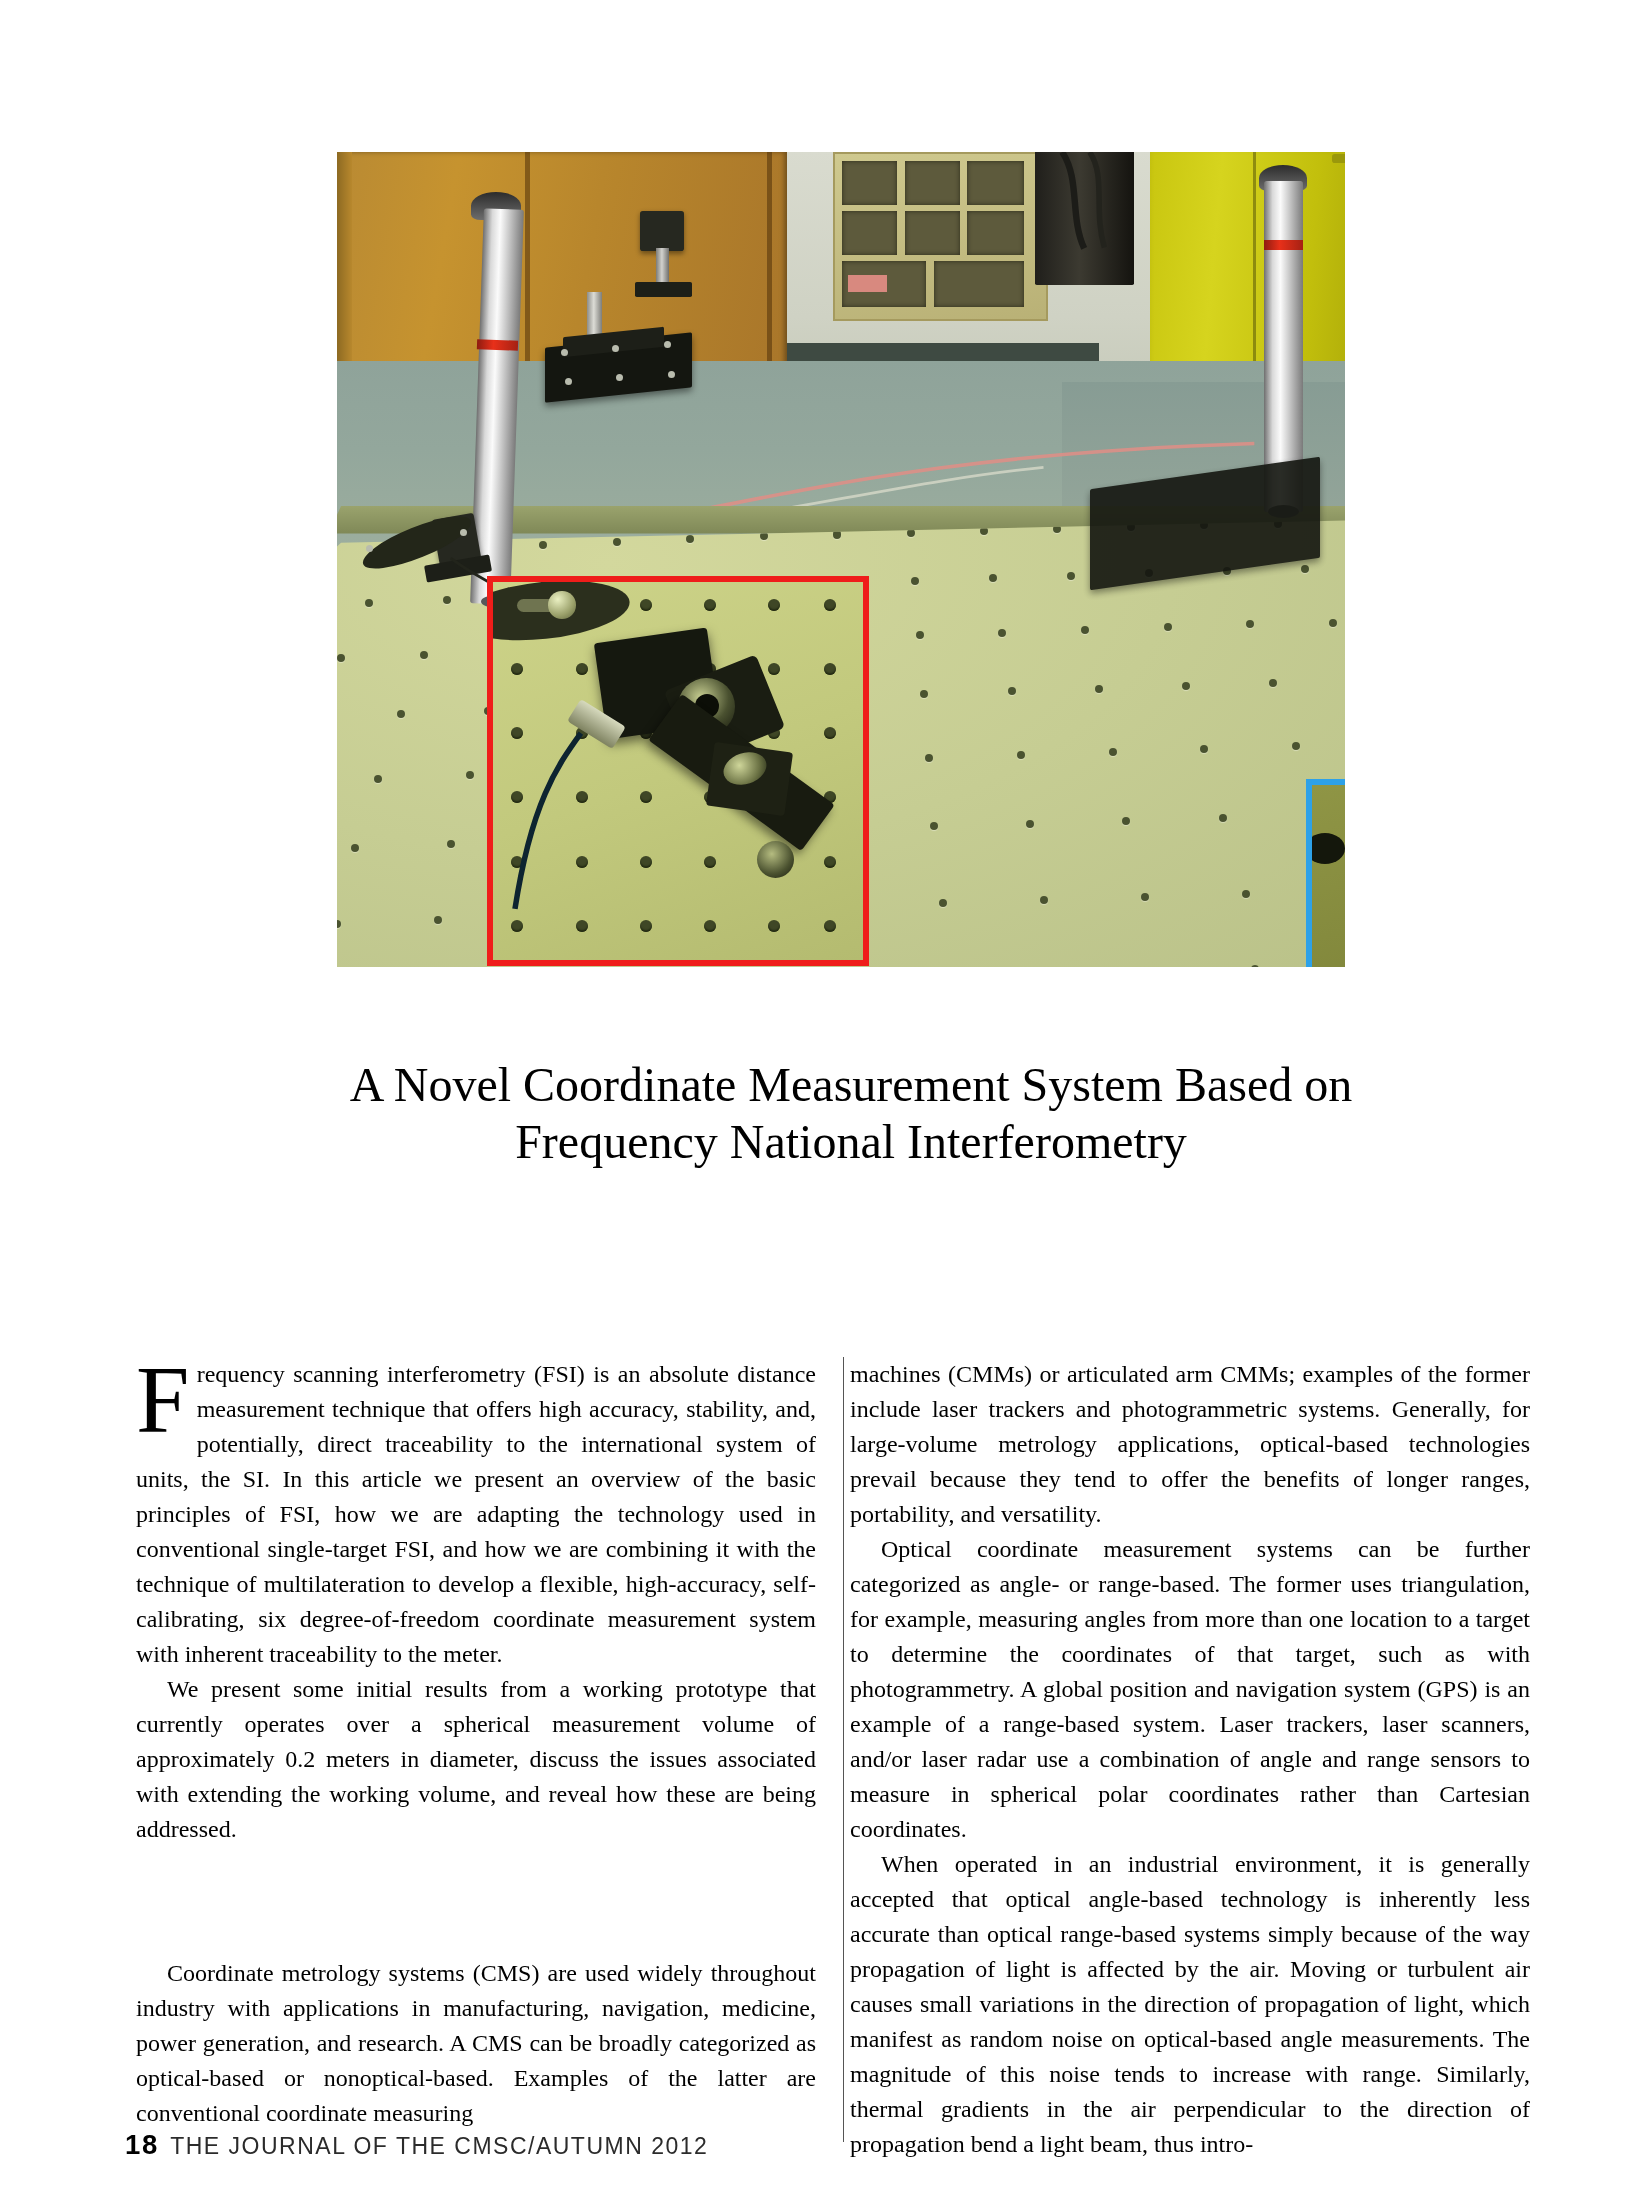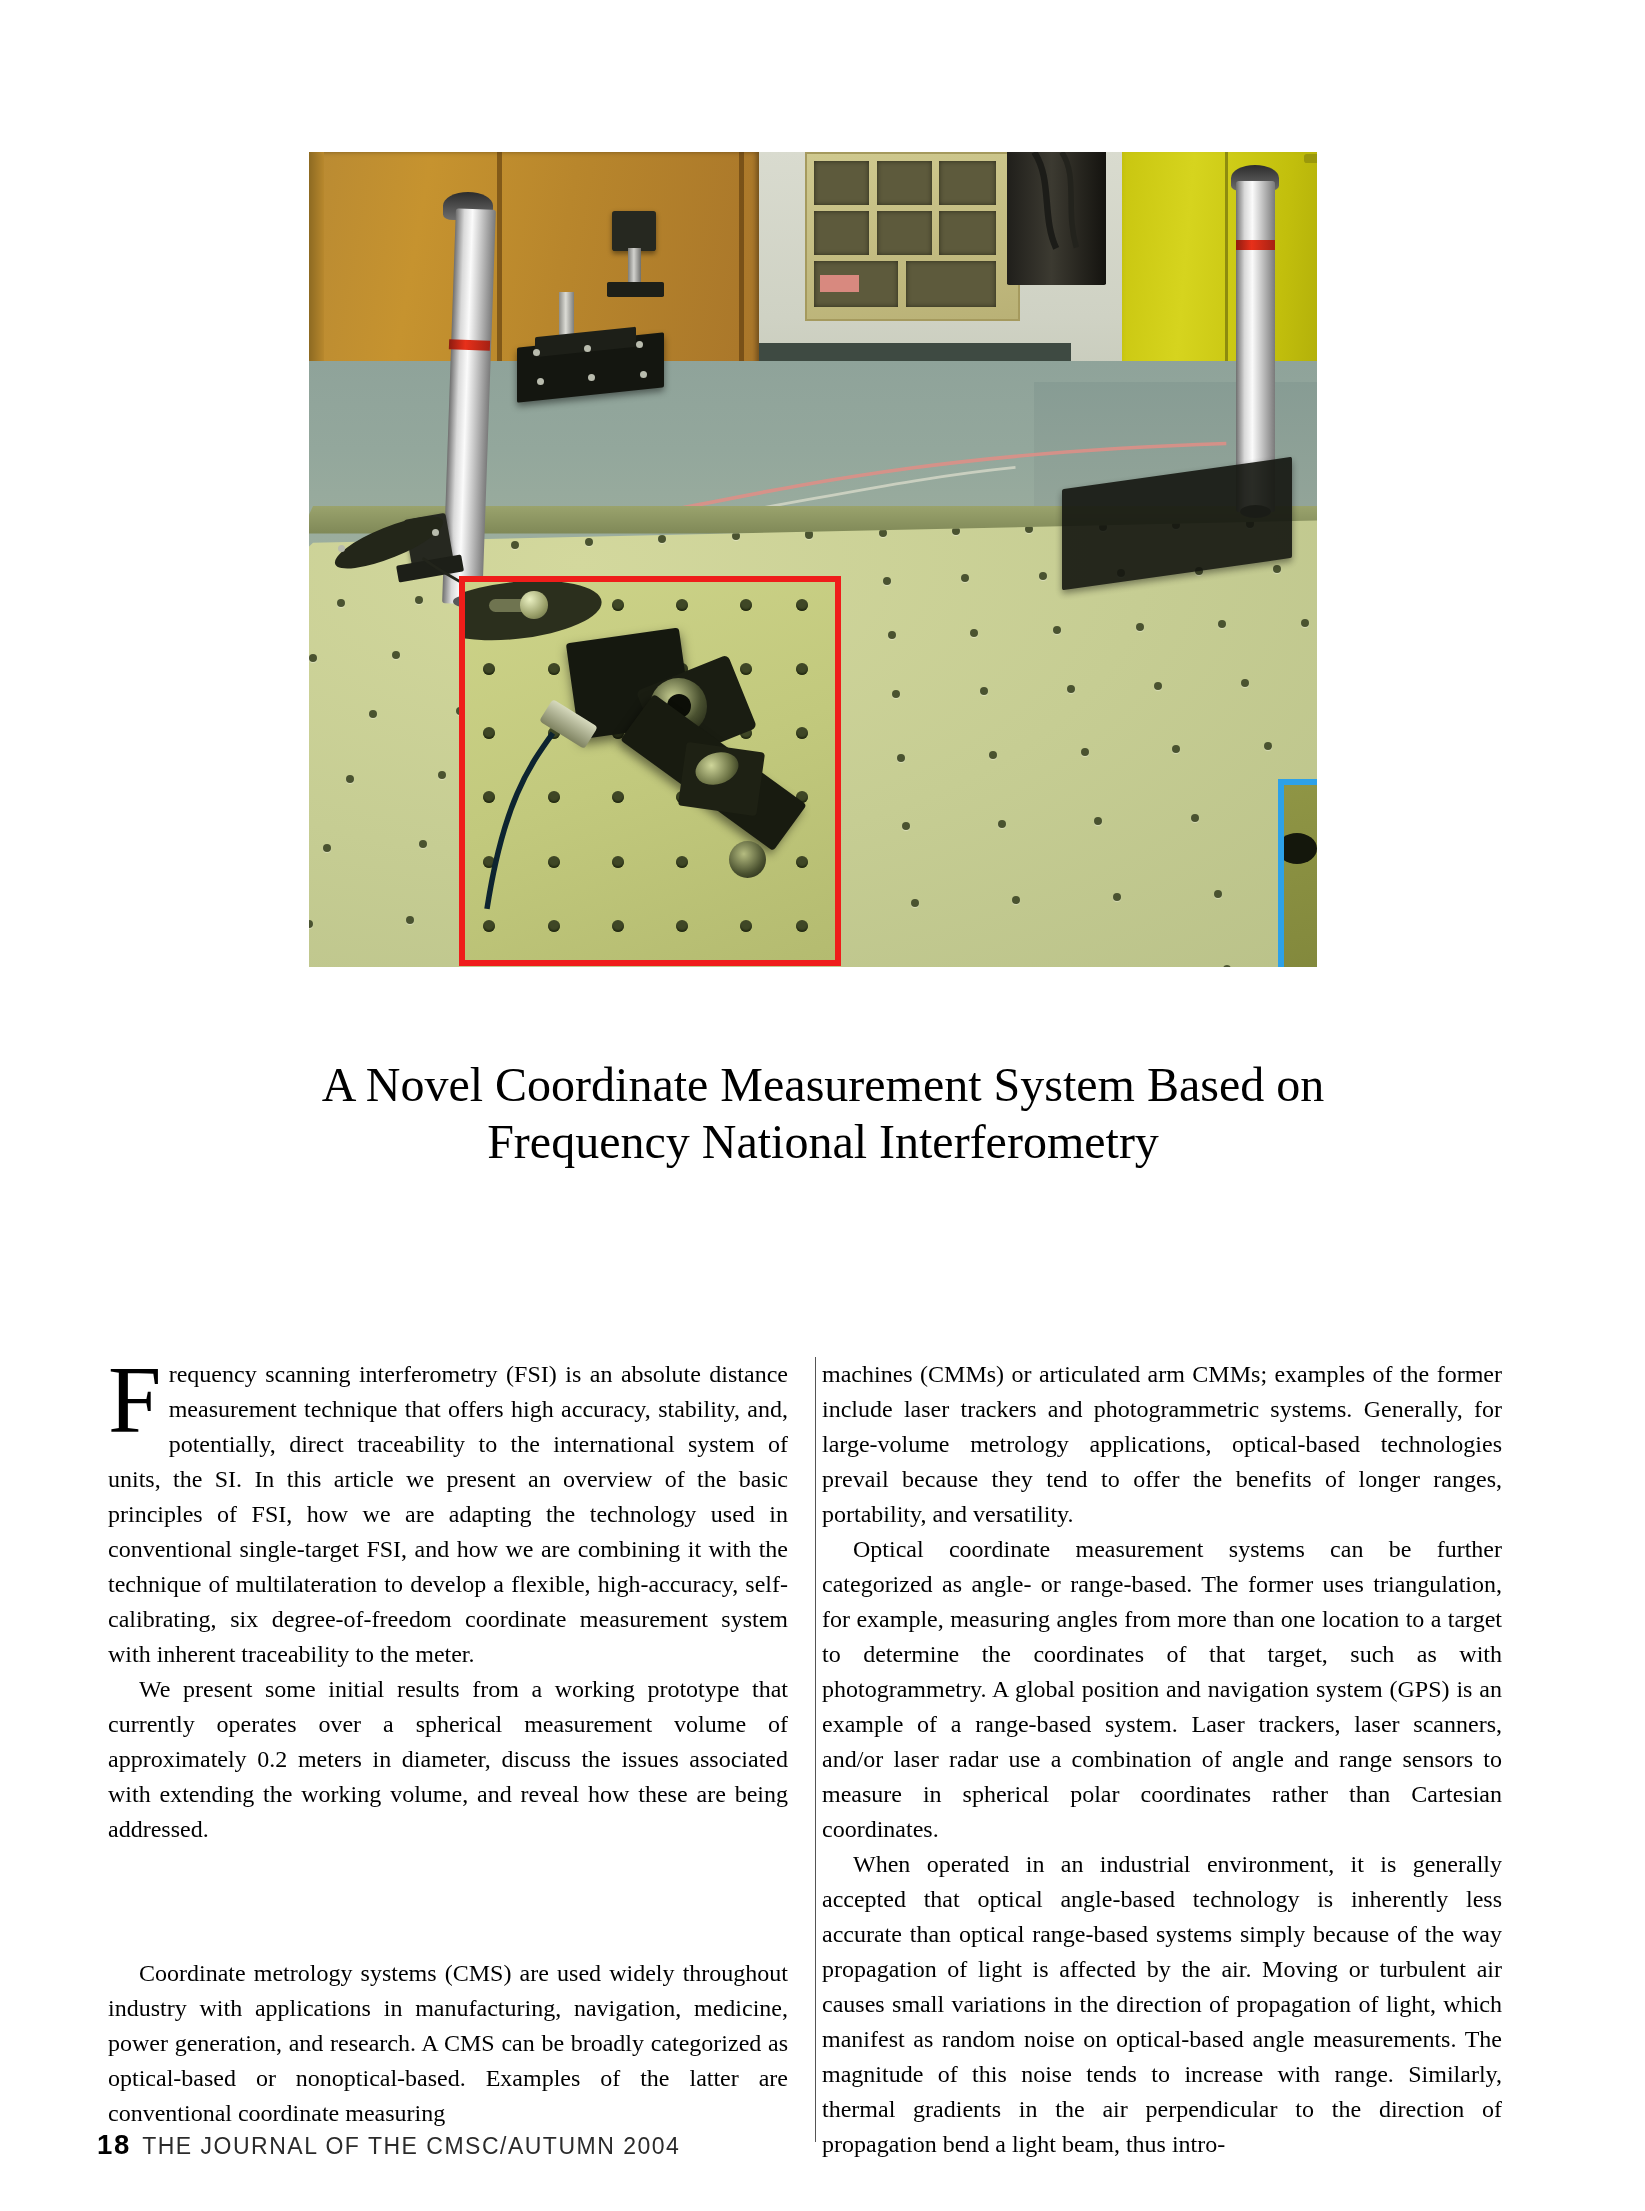--- a/index.html
+++ b/index.html
@@ -3,21 +3,21 @@
 <meta charset="utf-8">
 <style>
   html,body{margin:0;padding:0;}
   body{
     width:1646px;height:2211px;
     background:#ffffff;
     font-family:"Liberation Serif", serif;
     position:relative;
     overflow:hidden;
   }
-  .page{position:relative;width:1426px;height:2211px;}
+  .page{position:relative;width:1426px;height:2211px;margin-left:28px;}
 
   
   .figure{
     position:absolute;left:309px;top:152px;width:1008px;height:815px;
     overflow:hidden;
     background:#c9cf9f;
   }
   .photo-scene{position:absolute;inset:0;overflow:hidden;}
 
   
@@ -519,17 +519,17 @@
   </div>
 
   <div class="col col-right">
     <p class="first">machines (CMMs) or articulated arm CMMs; examples of the former include laser trackers and photogrammetric systems. Generally, for large-volume metrology applications, optical-based technologies prevail because they tend to offer the benefits of longer ranges, portability, and versatility.</p>
     <p>Optical coordinate measurement systems can be further categorized as angle- or range-based. The former uses triangulation, for example, measuring angles from more than one location to a target to determine the coordinates of that target, such as with photogrammetry. A global position and navigation system (GPS) is an example of a range-based system. Laser trackers, laser scanners, and/or laser radar use a combination of angle and range sensors to measure in spherical polar coordinates rather than Cartesian coordinates.</p>
     <p>When operated in an industrial environment, it is generally accepted that optical angle-based technology is inherently less accurate than optical range-based systems simply because of the way propagation of light is affected by the air. Moving or turbulent air causes small variations in the direction of propagation of light, which manifest as random noise on optical-based angle measurements. The magnitude of this noise tends to increase with range. Similarly, thermal gradients in the air perpendicular to the direction of propagation bend a light beam, thus intro-</p>
   </div>
 
   <div class="footer">
     <span class="pg">18</span>
-    <span class="ftxt">THE JOURNAL OF THE CMSC/AUTUMN 2004</span>
+    <span class="ftxt">THE JOURNAL OF THE CMSC/AUTUMN 2012</span>
   </div>
 
 </div>
 
 
 </body></html>

